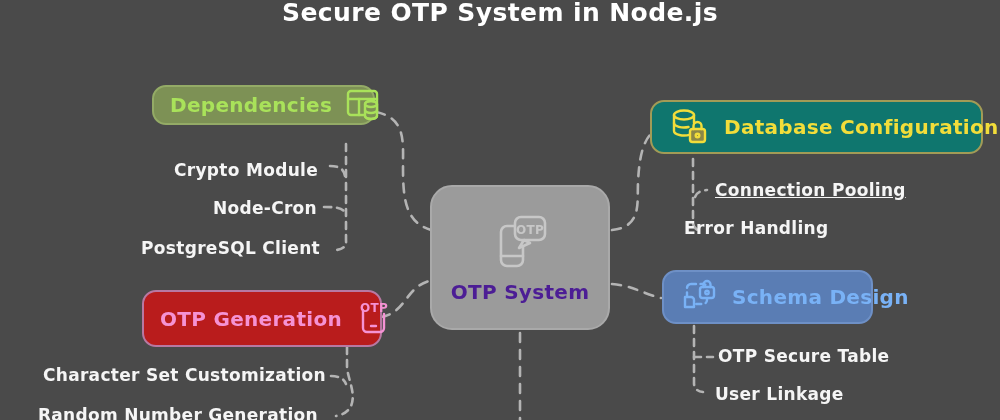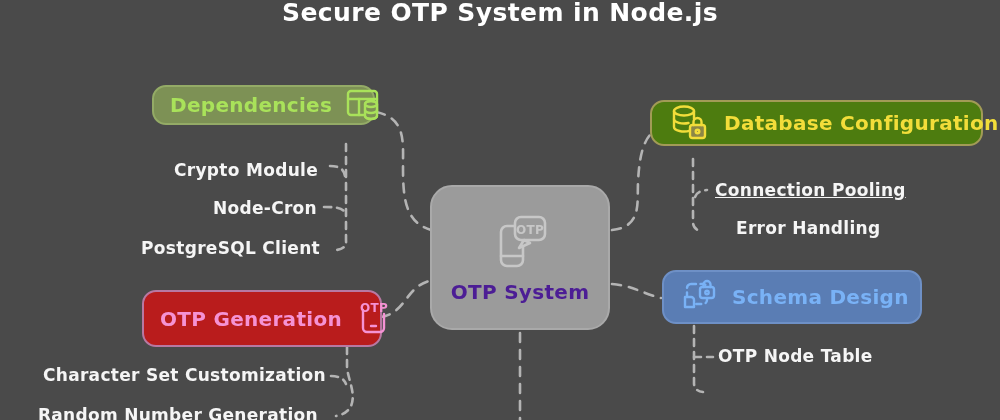--- a/index.html
+++ b/index.html
@@ -23,22 +23,22 @@
   .node {
     position:absolute; display:flex; align-items:center;
     border-radius:14px; padding:0 16px; gap:12px;
     font-weight:bold; letter-spacing:0.3px;
   }
   .node .label { font-size:20px; white-space:nowrap; }
   .node .icon { display:flex; align-items:center;text-align:right; }
 
   .node.dependencies { left:152px; top:85px;  width:223px; height:40px; background:#7d9155; border:2px solid #94ab66; color:#a9e25a; justify-content:space-between; }
   .node.otp-gen      { left:142px; top:290px; width:240px; height:57px; background:#b91c1c; border:2px solid #b878a2; color:#f592d4; justify-content:space-between; }
-  .node.db-config    { left:650px; top:100px; width:333px; height:46px; background:#4d7c0f; border:2px solid #a29b56; color:#f2dd3a; }
-  .node.schema       { left:662px; top:270px; width:260px; height:54px; background:#5a7db4; border:2px solid #6e90c6; color:#79b2f6; }
+  .node.db-config    { left:650px; top:100px; width:333px; height:54px; background:#0f766e; border:2px solid #a29b56; color:#f2dd3a; }
+  .node.schema       { left:662px; top:270px; width:211px; height:54px; background:#5a7db4; border:2px solid #6e90c6; color:#79b2f6; }
 
   .node.center {
     left:430px; top:185px; width:180px; height:145px;
     background:#9b9b9b; border:2px solid #a9a9a9; border-radius:22px;
     flex-direction:column; justify-content:center; gap:6px;
     color:#dadada;
   }
   .node.center .label { font-size:20px; color:#4c1d95; }
 
   .child {
@@ -46,21 +46,21 @@
     font-size:17px; font-weight:bold; color:#f5f5f5;
     letter-spacing:0.3px; white-space:nowrap;
   }
   .child.l { text-align:right; }
   #ch-dep-0 { right:682px; top:157px; }
   #ch-dep-1 { right:683px; top:195px; }
   #ch-dep-2 { right:680px; top:235px;text-align:center; }
   #ch-gen-0 { right:674px; top:362px; }
   #ch-gen-1 { right:682px; top:402px; }
   #ch-db-0  { left:715px;  top:177px;text-decoration:underline; }
-  #ch-db-1  { left:736px;  top:215px; }
+  #ch-db-1  { left:684px;  top:215px; }
   #ch-sc-0  { left:718px;  top:343px; }
   #ch-sc-1  { left:715px;  top:381px; }
 </style>
 </head>
 <body>
 
 <div class="stage">
 
   <div class="title">Secure OTP System in Node.js</div>
 
@@ -163,15 +163,16 @@
     <span class="label">Schema Design</span>
   </div>
 
   <div class="child l" id="ch-dep-0">Crypto Module</div>
   <div class="child l" id="ch-dep-1">Node-Cron</div>
   <div class="child l" id="ch-dep-2">PostgreSQL Client</div>
   <div class="child l" id="ch-gen-0">Character Set Customization</div>
   <div class="child l" id="ch-gen-1">Random Number Generation</div>
   <div class="child" id="ch-db-0">Connection Pooling</div>
   <div class="child" id="ch-db-1">Error Handling</div>
-  <div class="child" id="ch-sc-0">OTP Node Table</div>
+  <div class="child" id="ch-sc-0">OTP Secure Table</div>
+  <div class="child" id="ch-sc-1">User Linkage</div>
 
 </div>
 
 </body></html>

